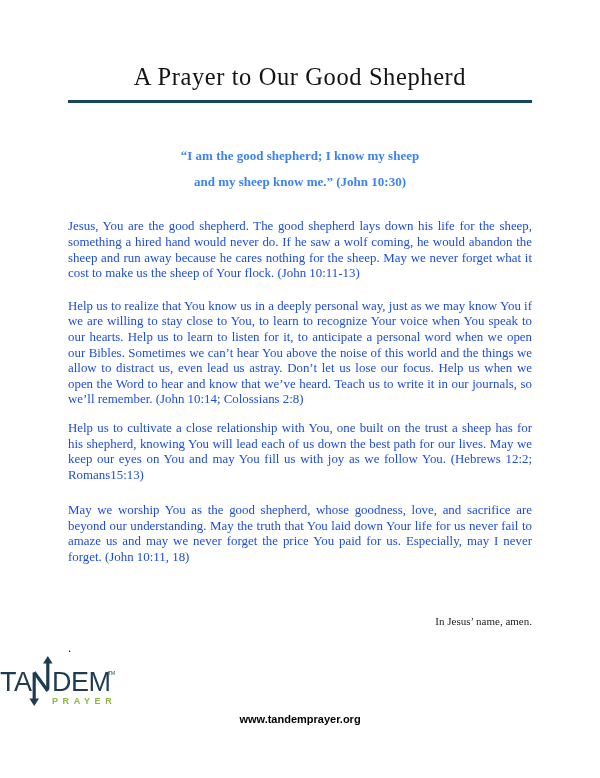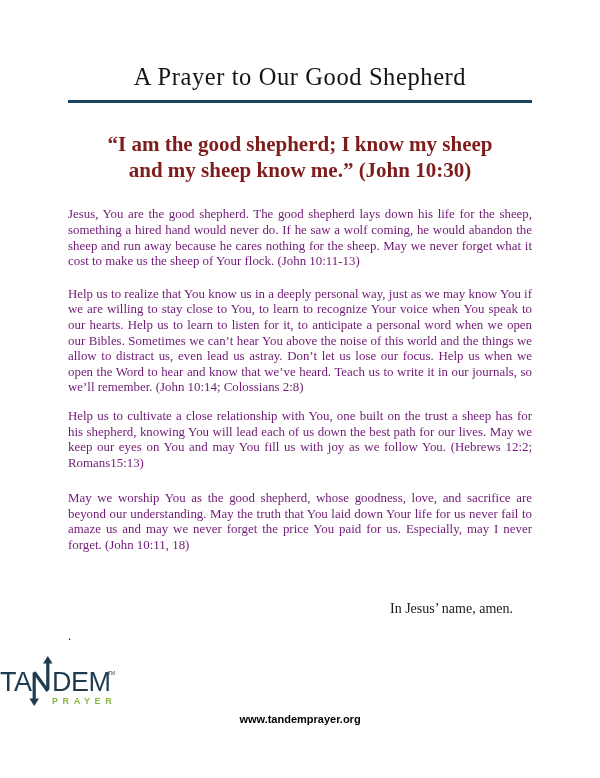--- a/index.html
+++ b/index.html
@@ -29,46 +29,47 @@
     color:#141414;
     line-height:1.2;
   }
   .rule{
     height:3px;
     background:var(--accent-rule);
     border:none;
     margin:9px 0 0 0;
   }
   .quote{
-    margin-top:28px;
+    margin-top:40px;
     text-align:center;
     font-weight:bold;
-    font-size:21px;
+    font-size:13px;
     line-height:26px;
-    color:#7f1d1d;
+    color:#3b82f6;
   }
   .body-par{
     margin:0;
     margin-top:16px;
     font-size:12.9px;
     line-height:15.6px;
     text-align:justify;
-    color:#701a75;
+    color:#1d4ed8;
   }
   .body-par.first{margin-top:24px;}
   .body-par.p2{margin-top:17px;}
   .body-par.p3{margin-top:13px;}
   .body-par.p4{margin-top:20px;}
   .closing{
     margin:0;
     margin-top:47px;
     padding-left:322px;
-    font-size:14px;
+    font-size:11px;
     line-height:16px;
     white-space:nowrap;
+    text-align:right;
   }
   .stray-dot{
     margin:0;
     margin-top:12px;
     font-size:13px;
     line-height:14px;
     text-align:left;
   }
   .logo-wrap{
     position:absolute;

